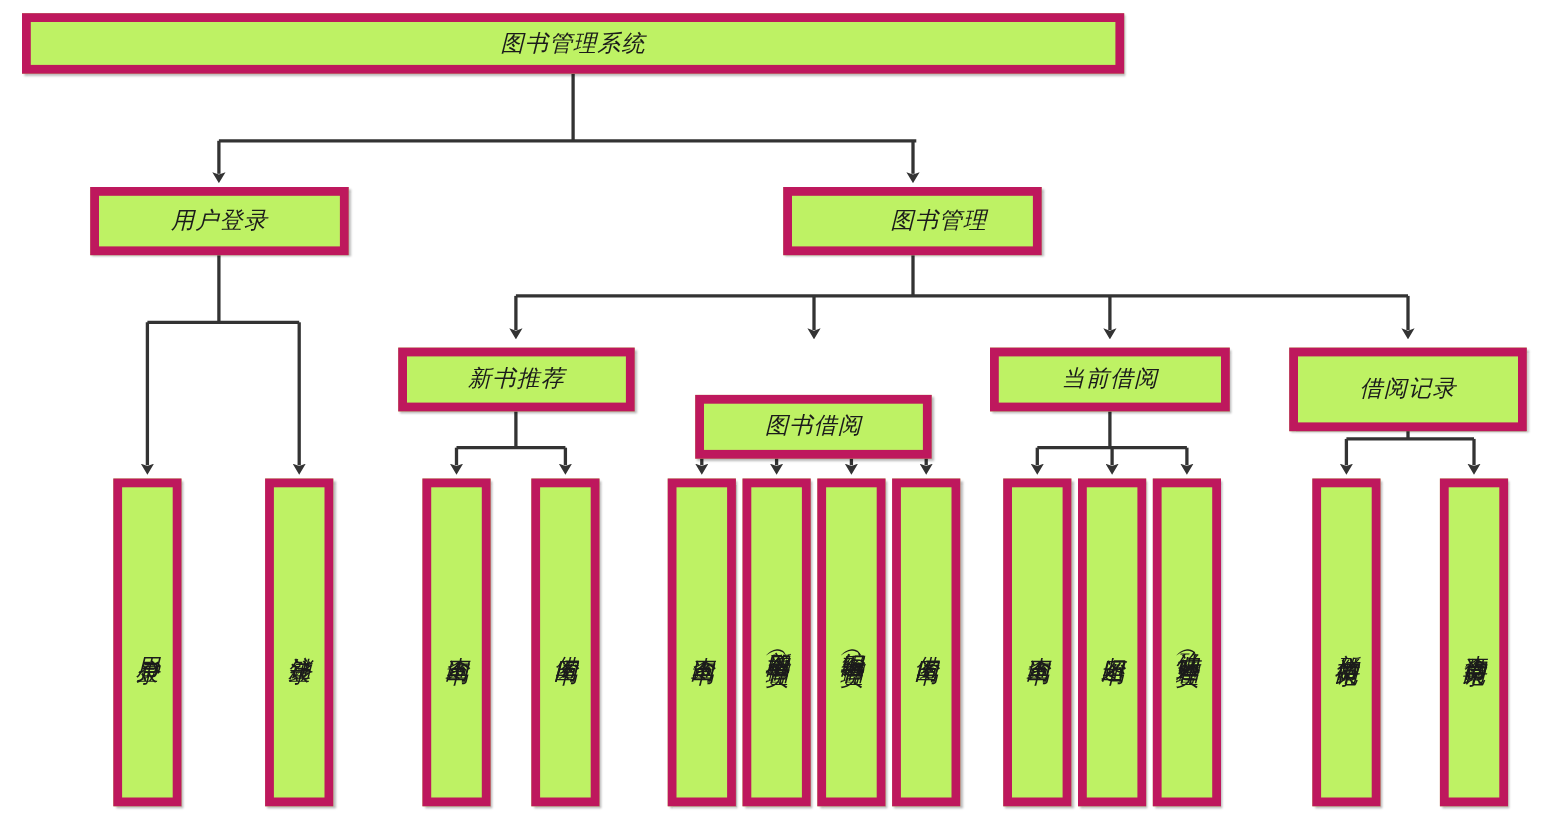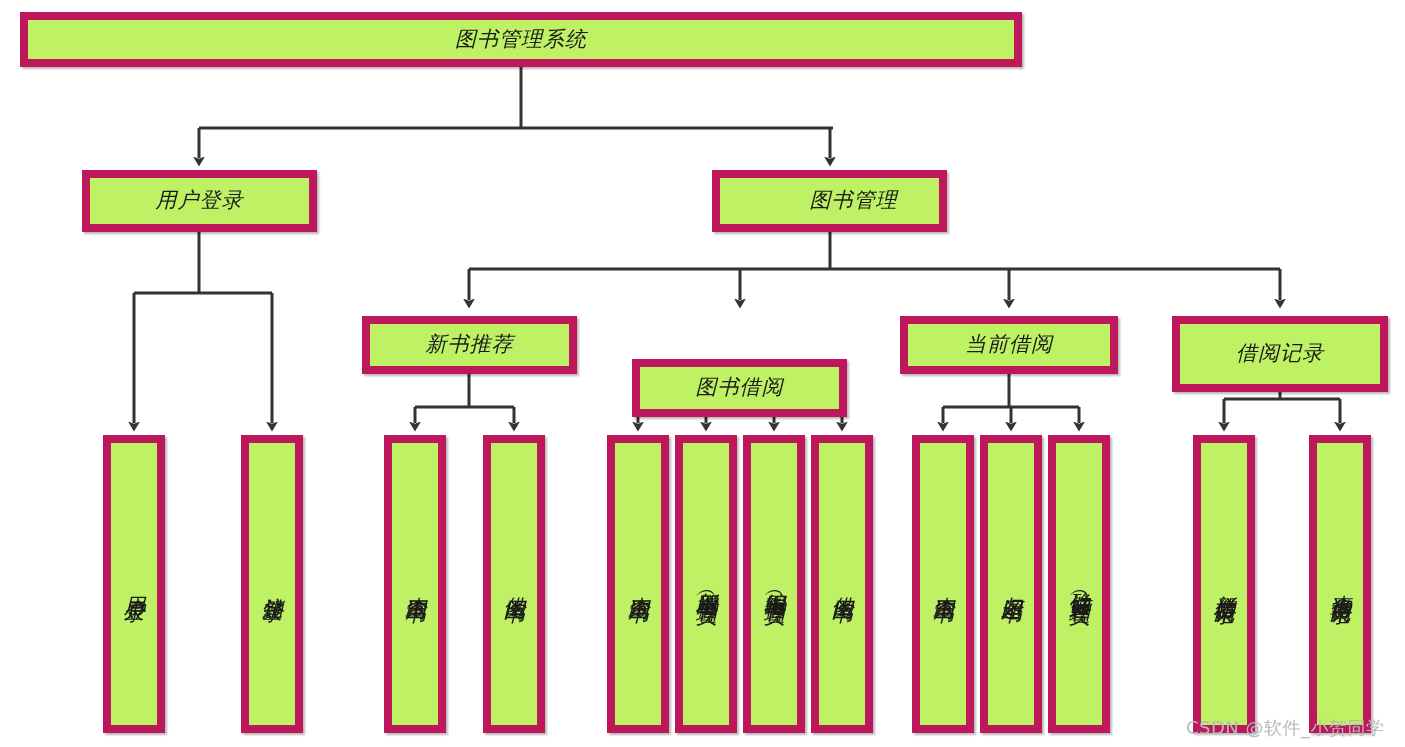--- a/index.html
+++ b/index.html
@@ -189,15 +189,14 @@
     <span class="vtext">确认归还（管理员）</span>
   </div>
 
   <div class="node vert" style="left:1193px; top:435px; width:62px; height:298px;">
     <span class="vtext">新增借阅记录</span>
   </div>
   <div class="node vert" style="left:1309px; top:435px; width:62px; height:298px;">
     <span class="vtext">查询借阅记录</span>
   </div>
 
-  <div class="watermark">CSDN @软件_小贺同学</div>
 
 </div>
 
 </body></html>

